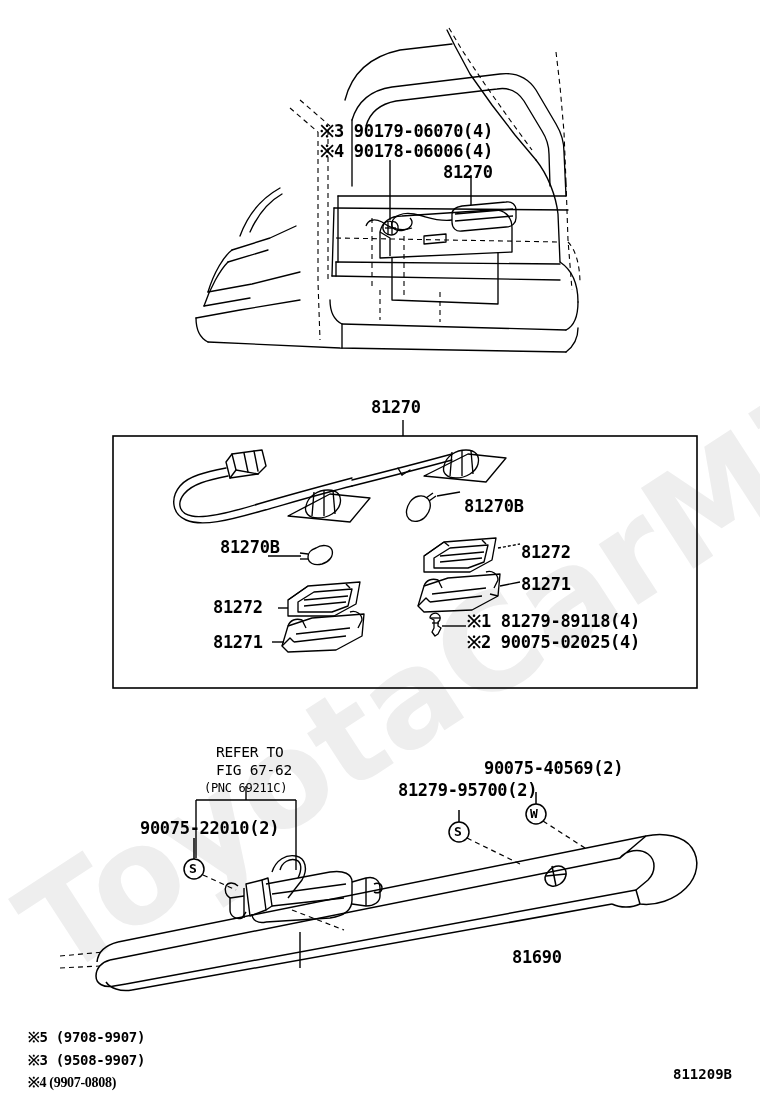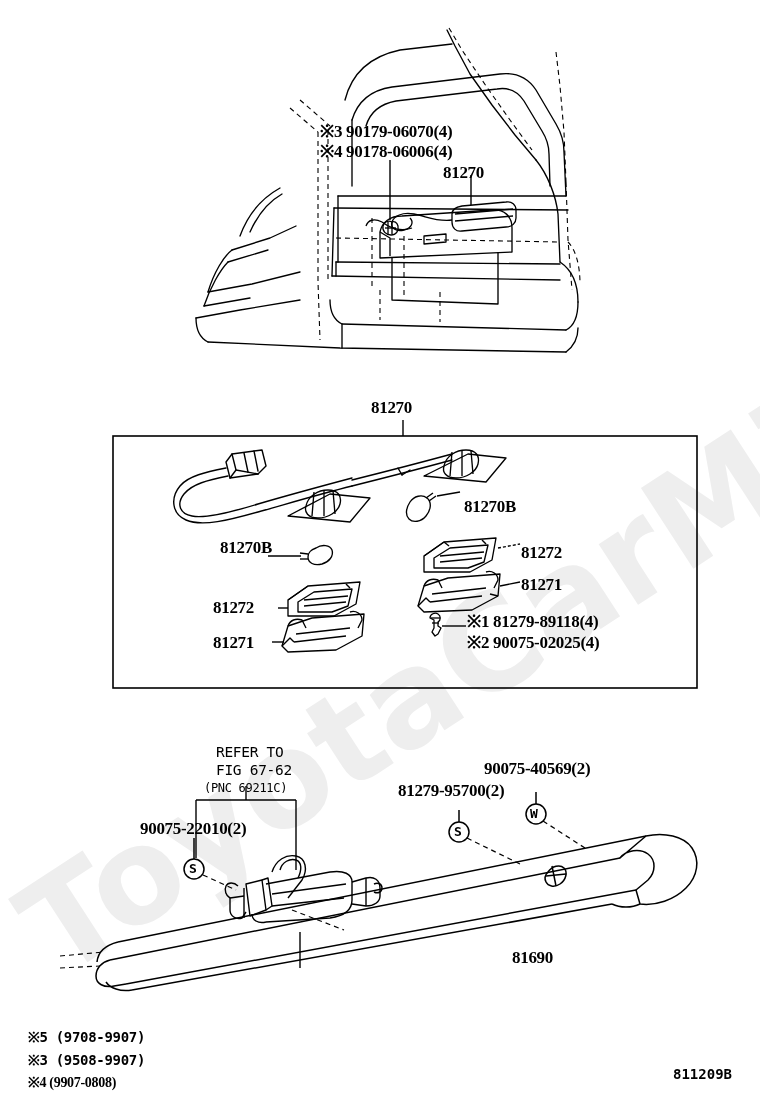--- a/index.html
+++ b/index.html
@@ -8,21 +8,21 @@
     width:760px;height:1112px;position:relative;overflow:hidden;
     font-family:"DejaVu Sans Mono","Liberation Mono",monospace;
     color:#000;
   }
   #sheet{position:absolute;inset:0;width:760px;height:1112px;}
   .lbl{
     position:absolute;white-space:pre;
     font-family:"DejaVu Sans Mono","Liberation Mono",monospace;
     font-weight:700;color:#000;letter-spacing:-0.3px;
   }
-  .pn{font-size:17px;line-height:19px;font-family:Liberation Serif, serif;}
+  .pn{font-size:17px;line-height:19px;}
   .note{font-size:14px;line-height:20px;font-weight:700;}
   .refer{font-size:14.5px;line-height:17px;font-weight:400;padding-left:17px;}
   .refer-thin{font-size:12px;line-height:17px;font-weight:400;}
   .diagid{font-size:14px;font-weight:700;letter-spacing:0px;}
   svg{position:absolute;left:0;top:0;}
   .wm{
     position:absolute;left:0;top:0;width:760px;height:1112px;
     pointer-events:none;
   }
 </style>

